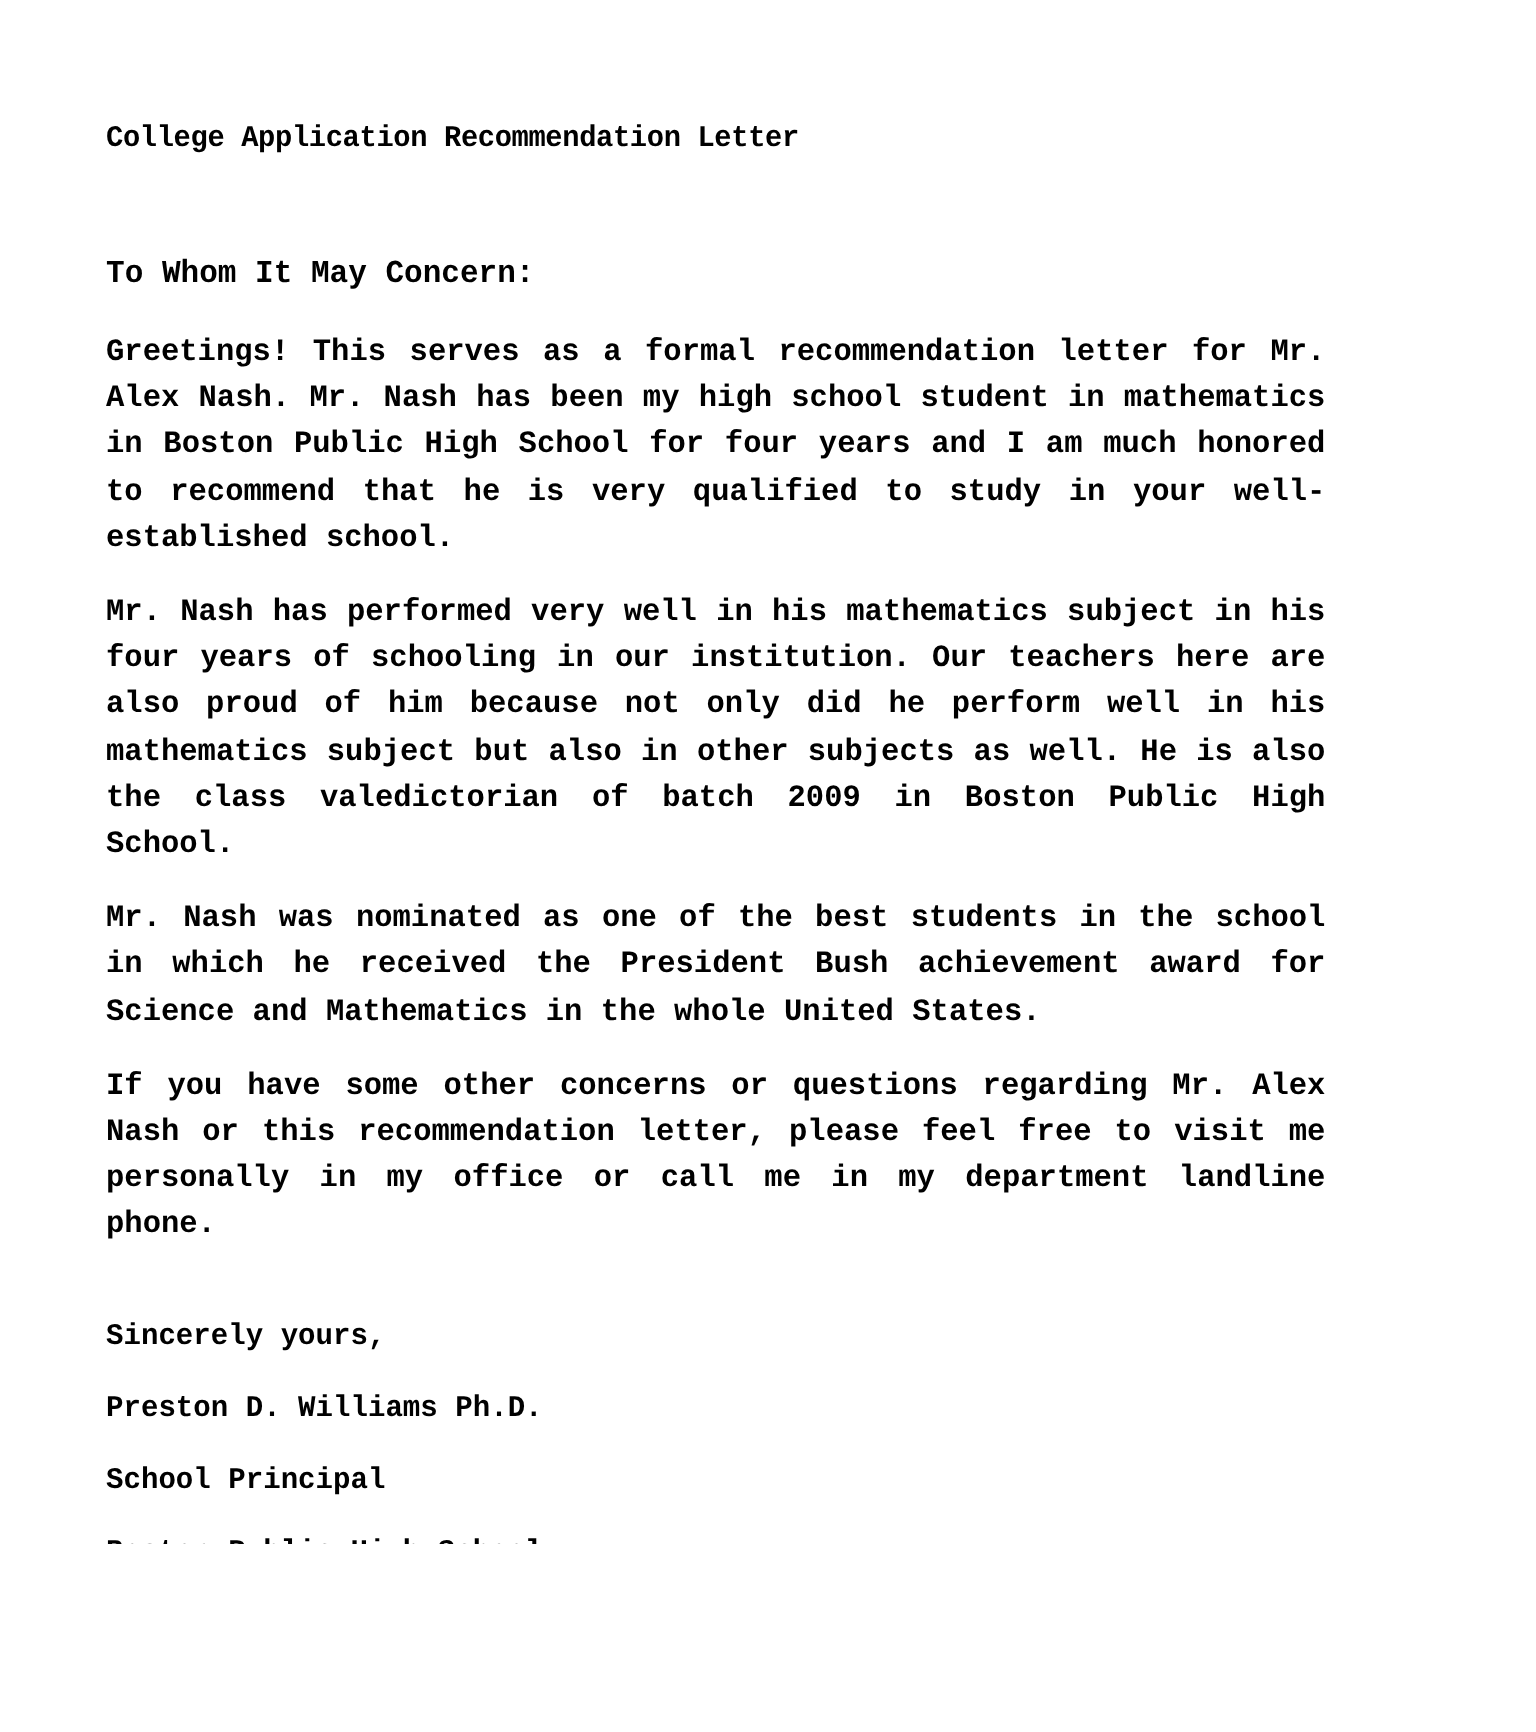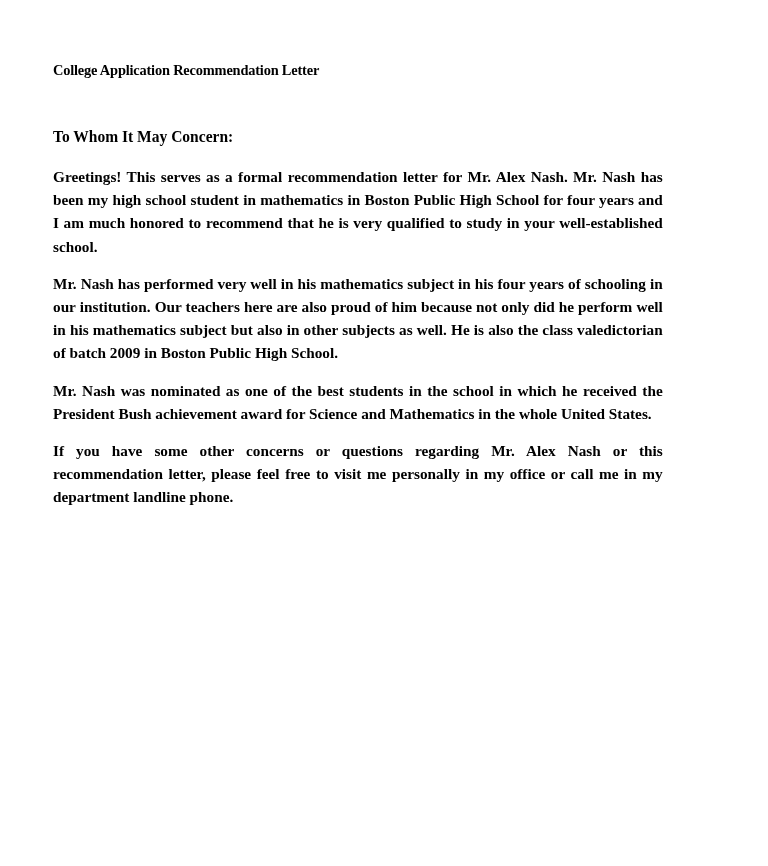--- a/index.html
+++ b/index.html
@@ -7,21 +7,21 @@
     padding: 0;
     background: #ffffff;
   }
 
   .page {
     position: relative;
     width: 768px;
     height: 772px;
     background: #ffffff;
     overflow: hidden;
-    font-family: Liberation Serif, serif;
+    font-family: Liberation Mono, monospace;
     color: #000000;
   }
 
   .doc-body {
     position: absolute;
     left: 53px;
     top: 0;
     width: 619px;
   }
 
@@ -92,15 +92,24 @@
     <p class="salutation">To Whom It May Concern:</p>
 
     <p class="para first">Greetings! This serves as a formal recommendation letter for Mr. Alex Nash. Mr. Nash has been my high school student in mathematics in Boston Public High School for four years and I am much honored to recommend that he is very qualified to study in your well-established school.</p>
 
     <p class="para">Mr. Nash has performed very well in his mathematics subject in his four years of schooling in our institution. Our teachers here are also proud of him because not only did he perform well in his mathematics subject but also in other subjects as well. He is also the class valedictorian of batch 2009 in Boston Public High School.</p>
 
     <p class="para">Mr. Nash was nominated as one of the best students in the school in which he received the President Bush achievement award for Science and Mathematics in the whole United States.</p>
 
     <p class="para">If you have some other concerns or questions regarding Mr. Alex Nash or this recommendation letter, please feel free to visit me personally in my office or call me in my department landline phone.</p>
 
+    <div class="sig-block">
+      <p class="sig-line closing">Sincerely yours,</p>
+
+      <p class="sig-line">Preston D. Williams Ph.D.</p>
+
+      <p class="sig-line">School Principal</p>
+
+      <p class="sig-line">Boston Public High School</p>
+    </div>
 
   </div>
 </div>
 
 </body></html>

